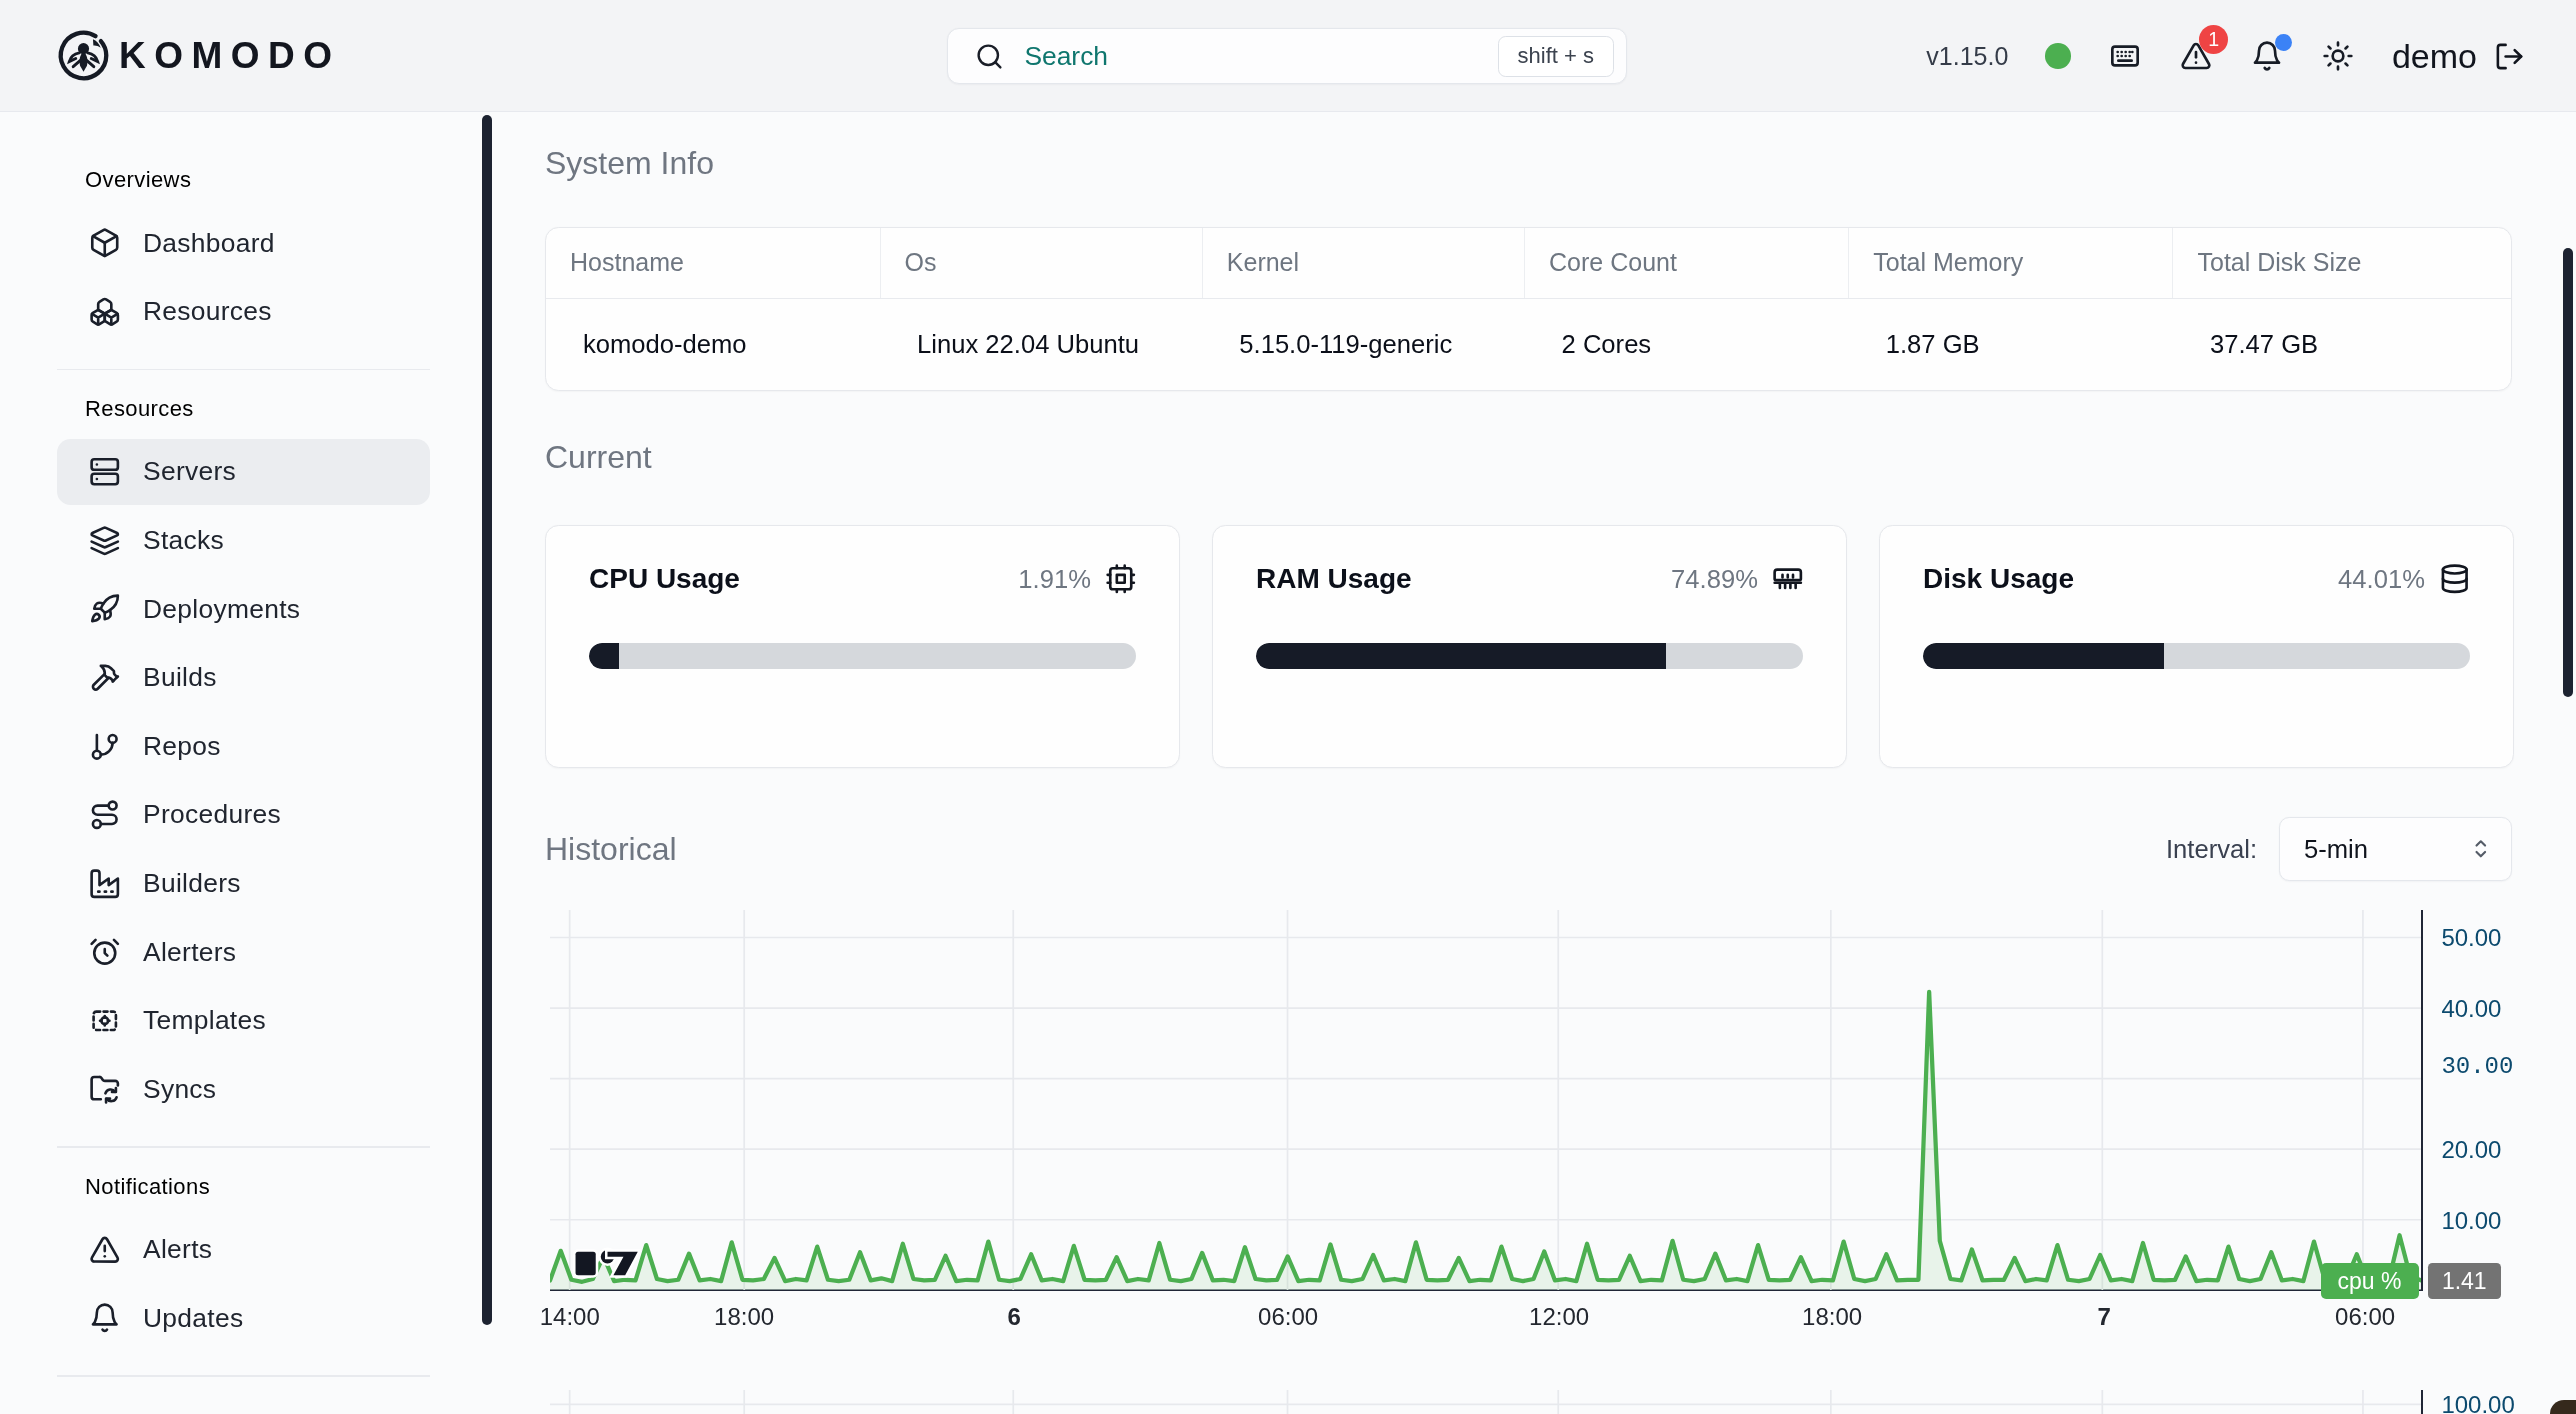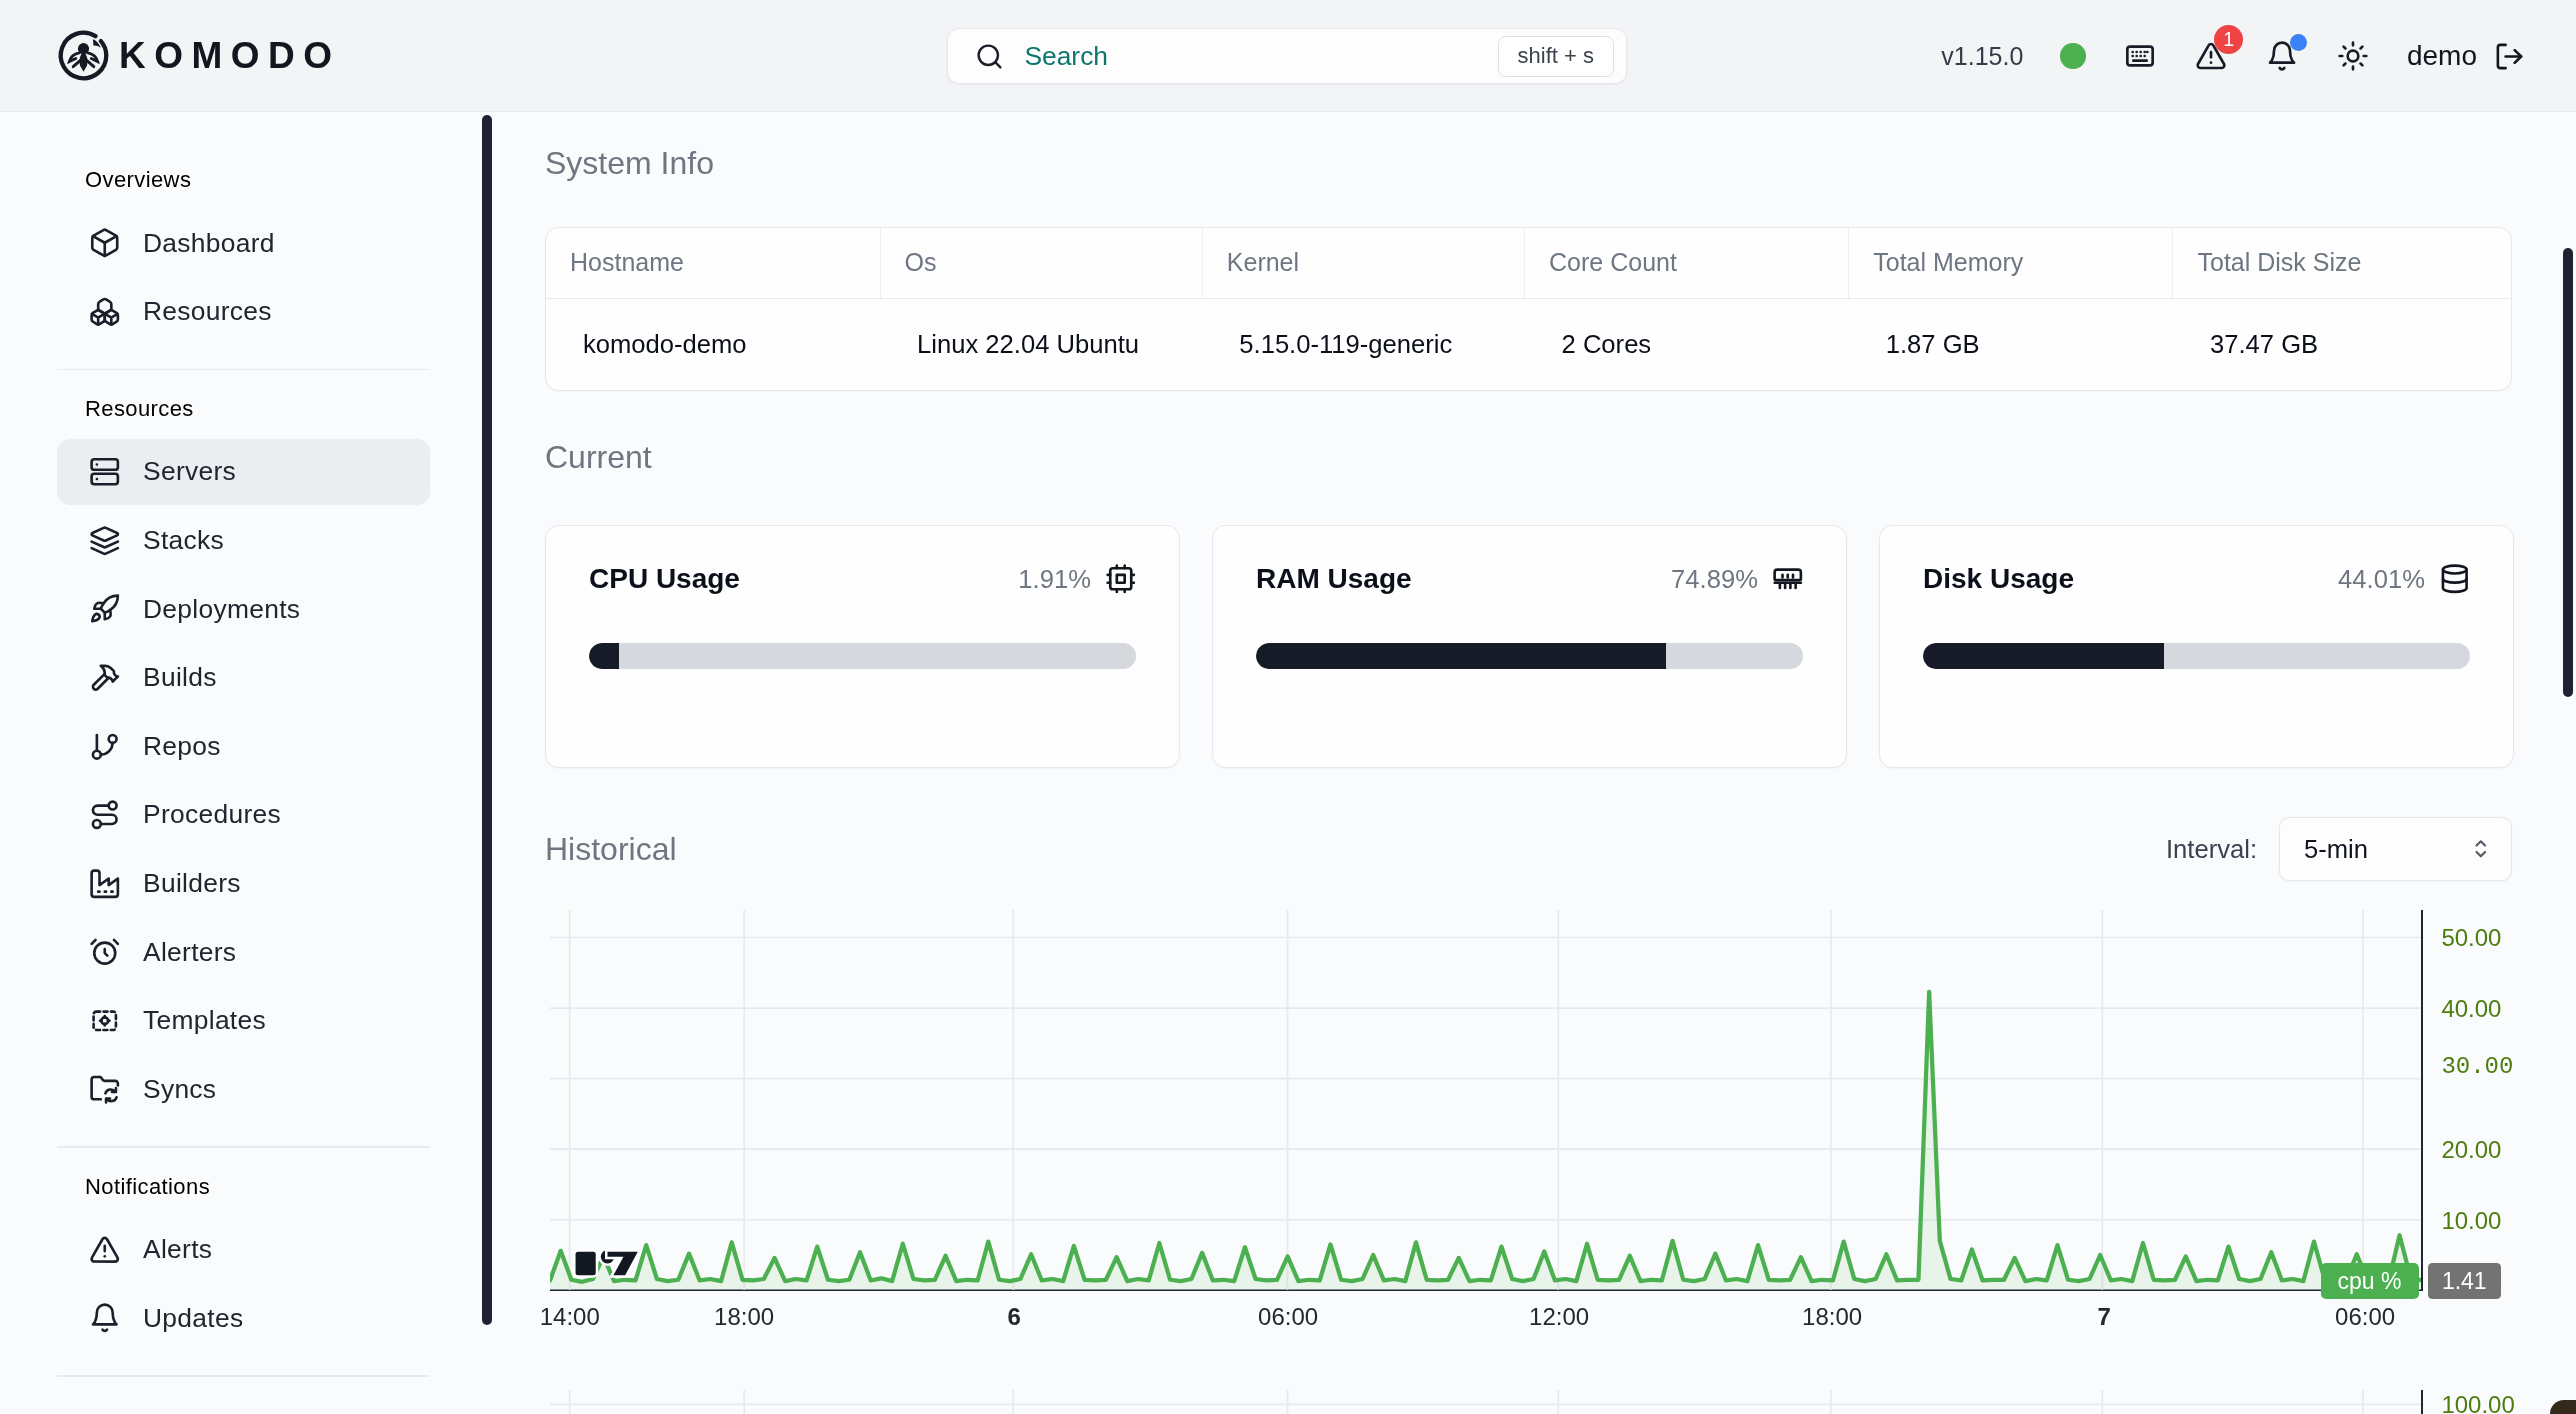--- a/index.html
+++ b/index.html
@@ -37,21 +37,21 @@
   .version { font-size:25px; color:#353c49; }
   .status-dot { width:25.6px; height:25.6px; border-radius:50%; background:#4caf50; }
   .tr-btn { position:relative; width:34px; height:34px; color:#171c26; display:flex; align-items:center; justify-content:center; }
   .tr-btn svg { width:32px; height:32px; }
   .badge-red {
     position:absolute; top:-13.6px; right:-15.3px; min-width:29px; height:29px; border-radius:14.5px;
     background:#ef4444; color:#fff; font-size:19.6px; display:flex; align-items:center; justify-content:center;
   }
   .dot-blue { position:absolute; top:-5.1px; right:-8.5px; width:17px; height:17px; border-radius:50%; background:#3b82f6; }
   .user { display:flex; align-items:center; gap:17px; color:#11151e; }
-  .user .uname { font-size:28px; font-weight:500; }
+  .user .uname { font-size:34px; font-weight:500; }
   .user svg { width:31px; height:31px; }
 
   
   .shell { display:flex; height:1302px; }
 
   
   .sidebar { width:511px; flex:none; padding:55px 25.6px 0 57px; position:relative; overflow:hidden; }
   .sec-label { font-size:22px; color:#000000; margin:0 0 17px 28px; letter-spacing:0.4px; }
   .side-item {
     width:373px; height:66px; border-radius:13.6px; display:flex; align-items:center;
@@ -107,21 +107,21 @@
   .select svg { width:25.6px; height:25.6px; color:#555c68; }
 
   
   .chart1 { margin-top:29px; margin-left:5.1px; position:relative; width:1962px; }
   .plot {
     position:relative; width:1873px; height:381px;
     border-right:2.6px solid #202636; border-bottom:2.6px solid #202636;
   }
   .plot svg.csvg { position:absolute; inset:0; }
   .yaxis { position:absolute; left:1876px; top:0; width:86px; height:381px; }
-  .ylab { position:absolute; left:15.3px; font-size:24px; color:#4d7c0f; }
+  .ylab { position:absolute; left:15.3px; font-size:24px; color:#0c4a6e; }
   .xaxis { position:relative; height:44px; width:1873px; }
   .xlab { position:absolute; top:12px; transform:translateX(-50%); font-size:24px; color:#23272f; }
   .xlab.bold { font-weight:700; }
   .series-pill {
     position:absolute; right:2.6px; height:36px; border-radius:5.1px; background:#4caf50;
     color:#fff; font-size:23px; display:flex; align-items:center; padding:0 17px; z-index:3;
   }
   .axis-pill {
     position:absolute; left:1.7px; height:36px; width:73px; border-radius:4.3px; background:#737373;
     color:#fff; font-size:23px; display:flex; align-items:center; justify-content:center; z-index:3;

